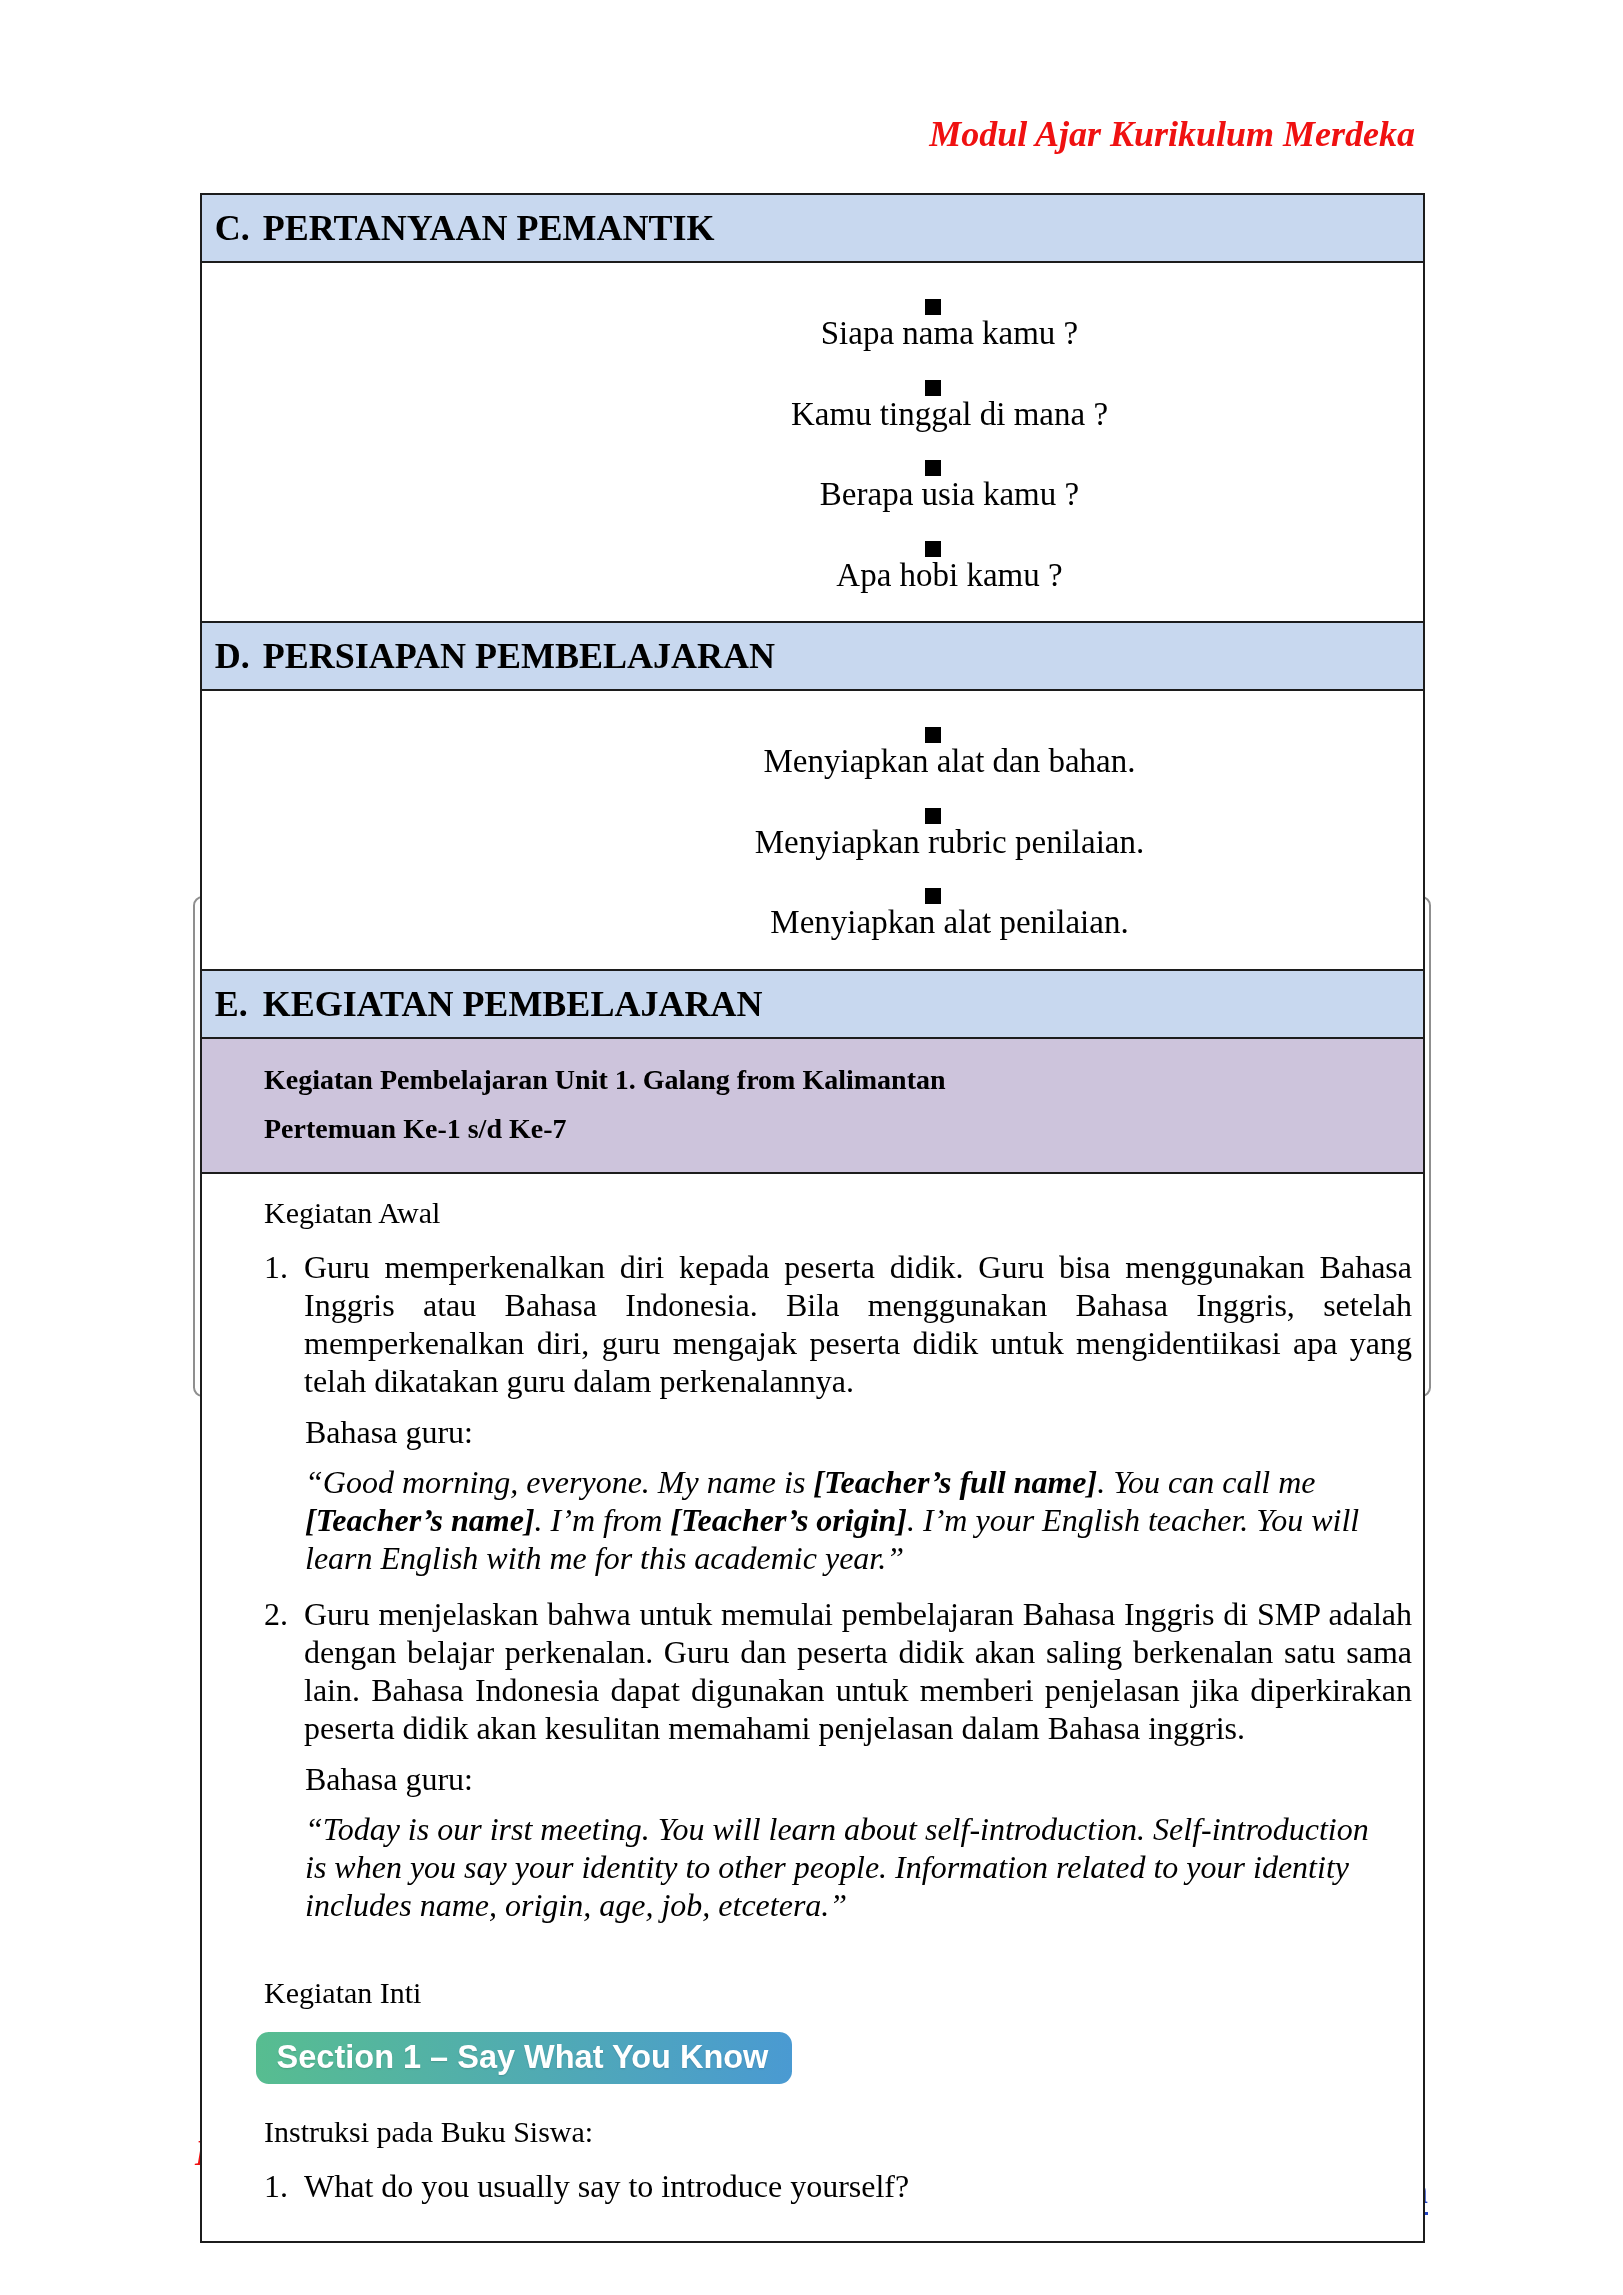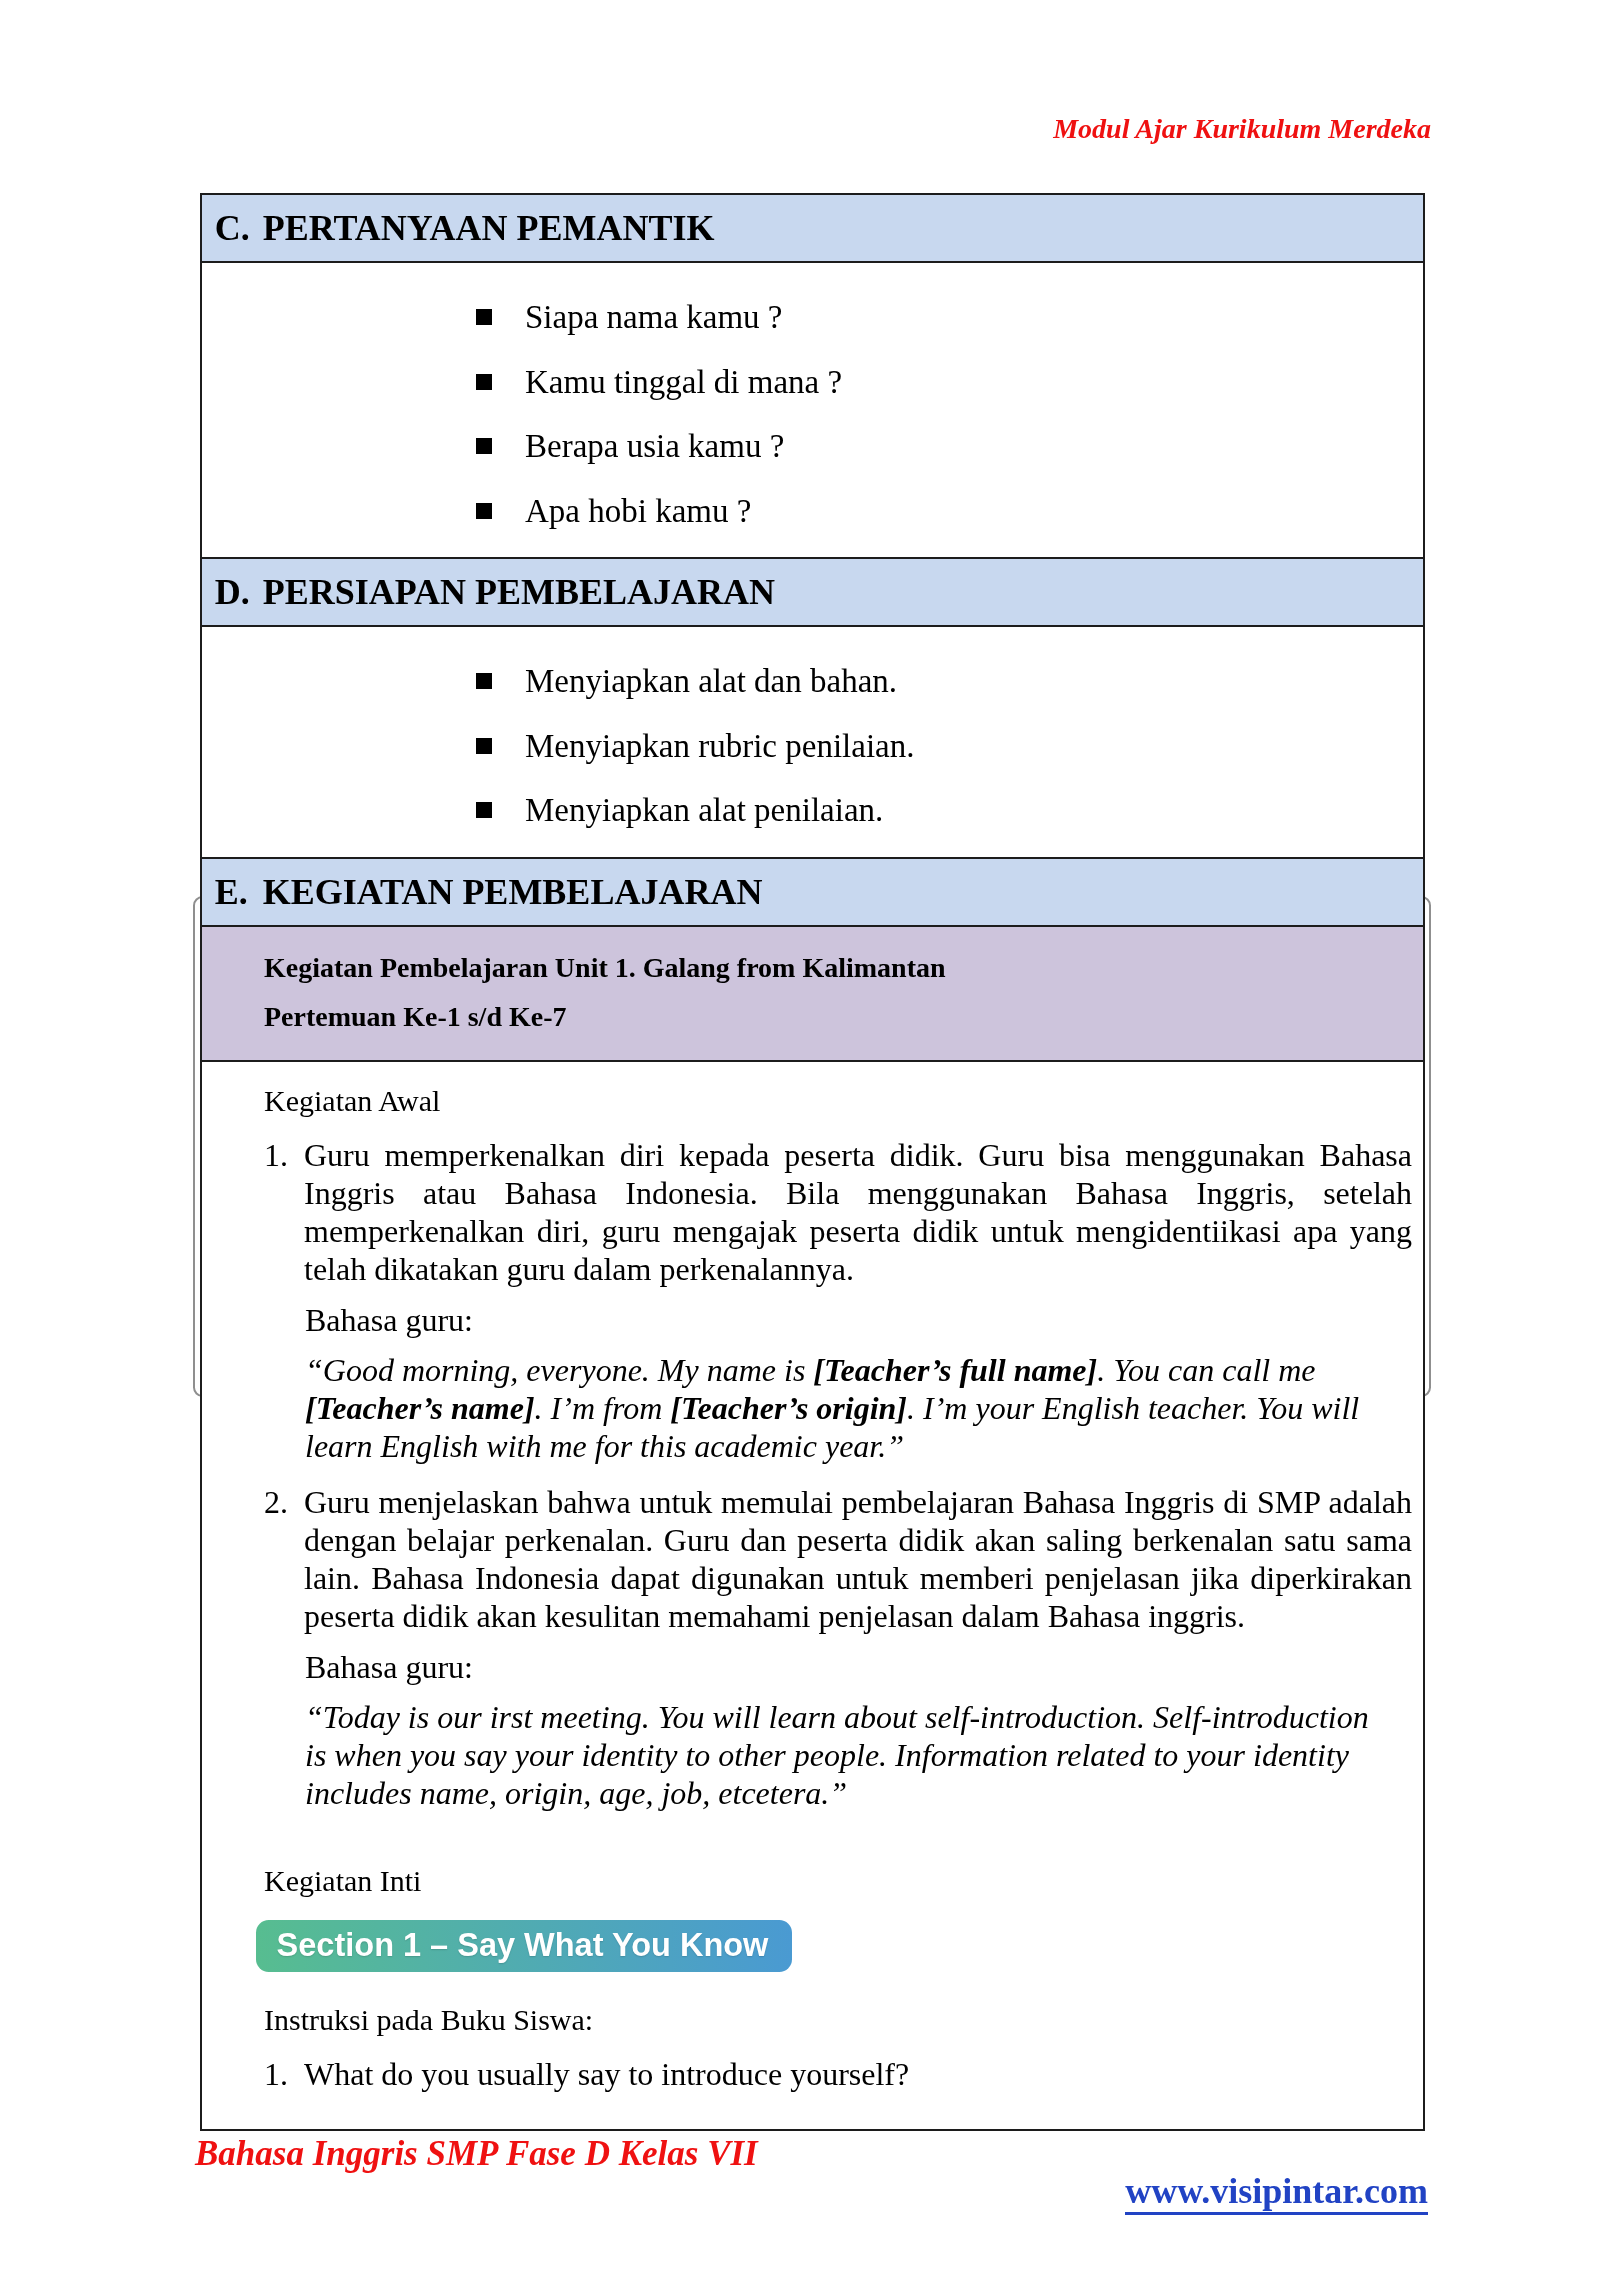--- a/index.html
+++ b/index.html
@@ -17,22 +17,22 @@
   .page{
     position:relative;
     width:1623px;height:2295px;
     background:#ffffff;
     font-family:"Liberation Serif","DejaVu Serif",serif;
     color:#000;
     overflow:hidden;
   }
   
   .top-header{
-    position:absolute;top:113px;right:192px;
-    font-size:28px;font-weight:bold;font-style:italic;
+    position:absolute;top:113px;right:208px;
+    font-size:36px;font-weight:bold;font-style:italic;
     color:var(--accent-red);
     white-space:nowrap;
   }
   
   .overlay-box{
     position:absolute;left:193px;top:896px;width:1238px;height:501px;
     border:2.4px solid var(--overlay-gray);
     border-radius:9.5px;background:#ffffff;
     z-index:0;
   }
@@ -49,21 +49,21 @@
     background:var(--header-blue);
     border-bottom:2.4px solid var(--border-black);
     font-weight:bold;font-size:36px;
     padding-left:12.7px;
   }
   .sec-header .sec-letter{min-width:48px;}
   .sec-body{padding:36px 0 28.5px 0;border-bottom:2.4px solid var(--border-black);}
   .bullet-item{
     display:flex;align-items:center;
     margin:0 0 28.5px 274px;
-    font-size:33px;line-height:36px;
+    font-size:33px;line-height:36px;flex-direction:column;
   }
   .bullet-item:last-child{margin-bottom:0;}
   .sq{
     display:inline-block;width:16px;height:16px;
     background:#000;margin-right:33px;flex:0 0 auto;
   }
   
   .unit-banner{
     background:var(--banner-purple);
     border-bottom:2.4px solid var(--border-black);

